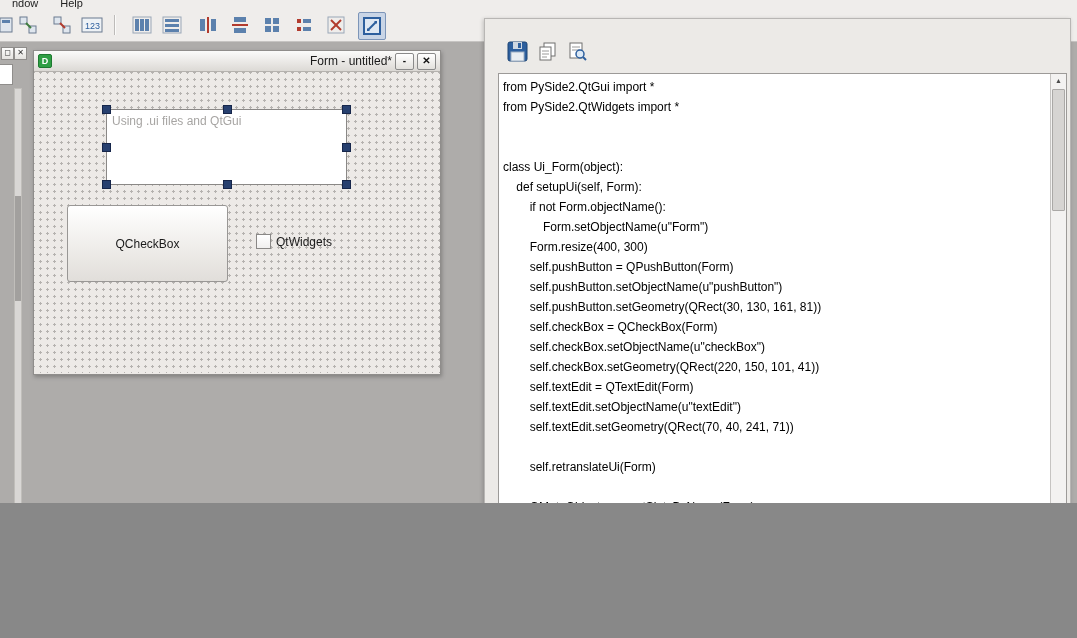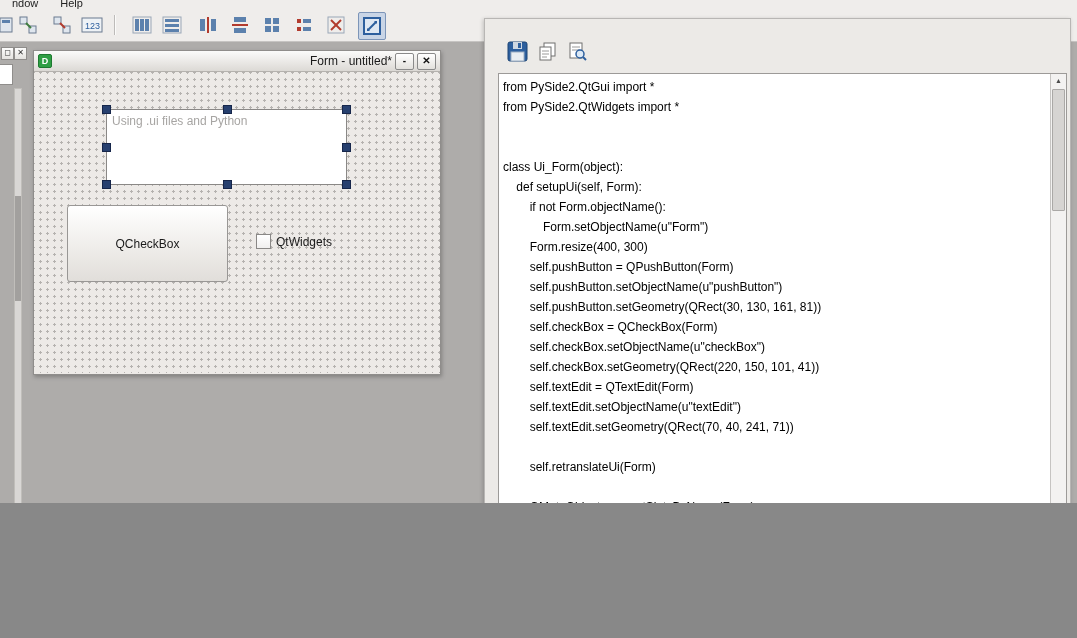--- a/index.html
+++ b/index.html
@@ -184,21 +184,21 @@
   <div class="form-window">
     <div class="fw-titlebar">
       <div class="fw-icon">D</div>
       <div class="fw-title">Form - untitled*</div>
       <div class="fw-btn">-</div>
       <div class="fw-btn">✕</div>
     </div>
     <div class="fw-body">
       <div class="te-wrap">
         <div class="textedit">
-          <span class="placeholder">Using .ui files and Python</span>
+          <span class="placeholder">Using .ui files and QtGui</span>
         </div>
         <span class="handle h-tl"></span>
         <span class="handle h-tm"></span>
         <span class="handle h-tr"></span>
         <span class="handle h-ml"></span>
         <span class="handle h-mr"></span>
         <span class="handle h-bl"></span>
         <span class="handle h-bm"></span>
         <span class="handle h-br"></span>
       </div>

